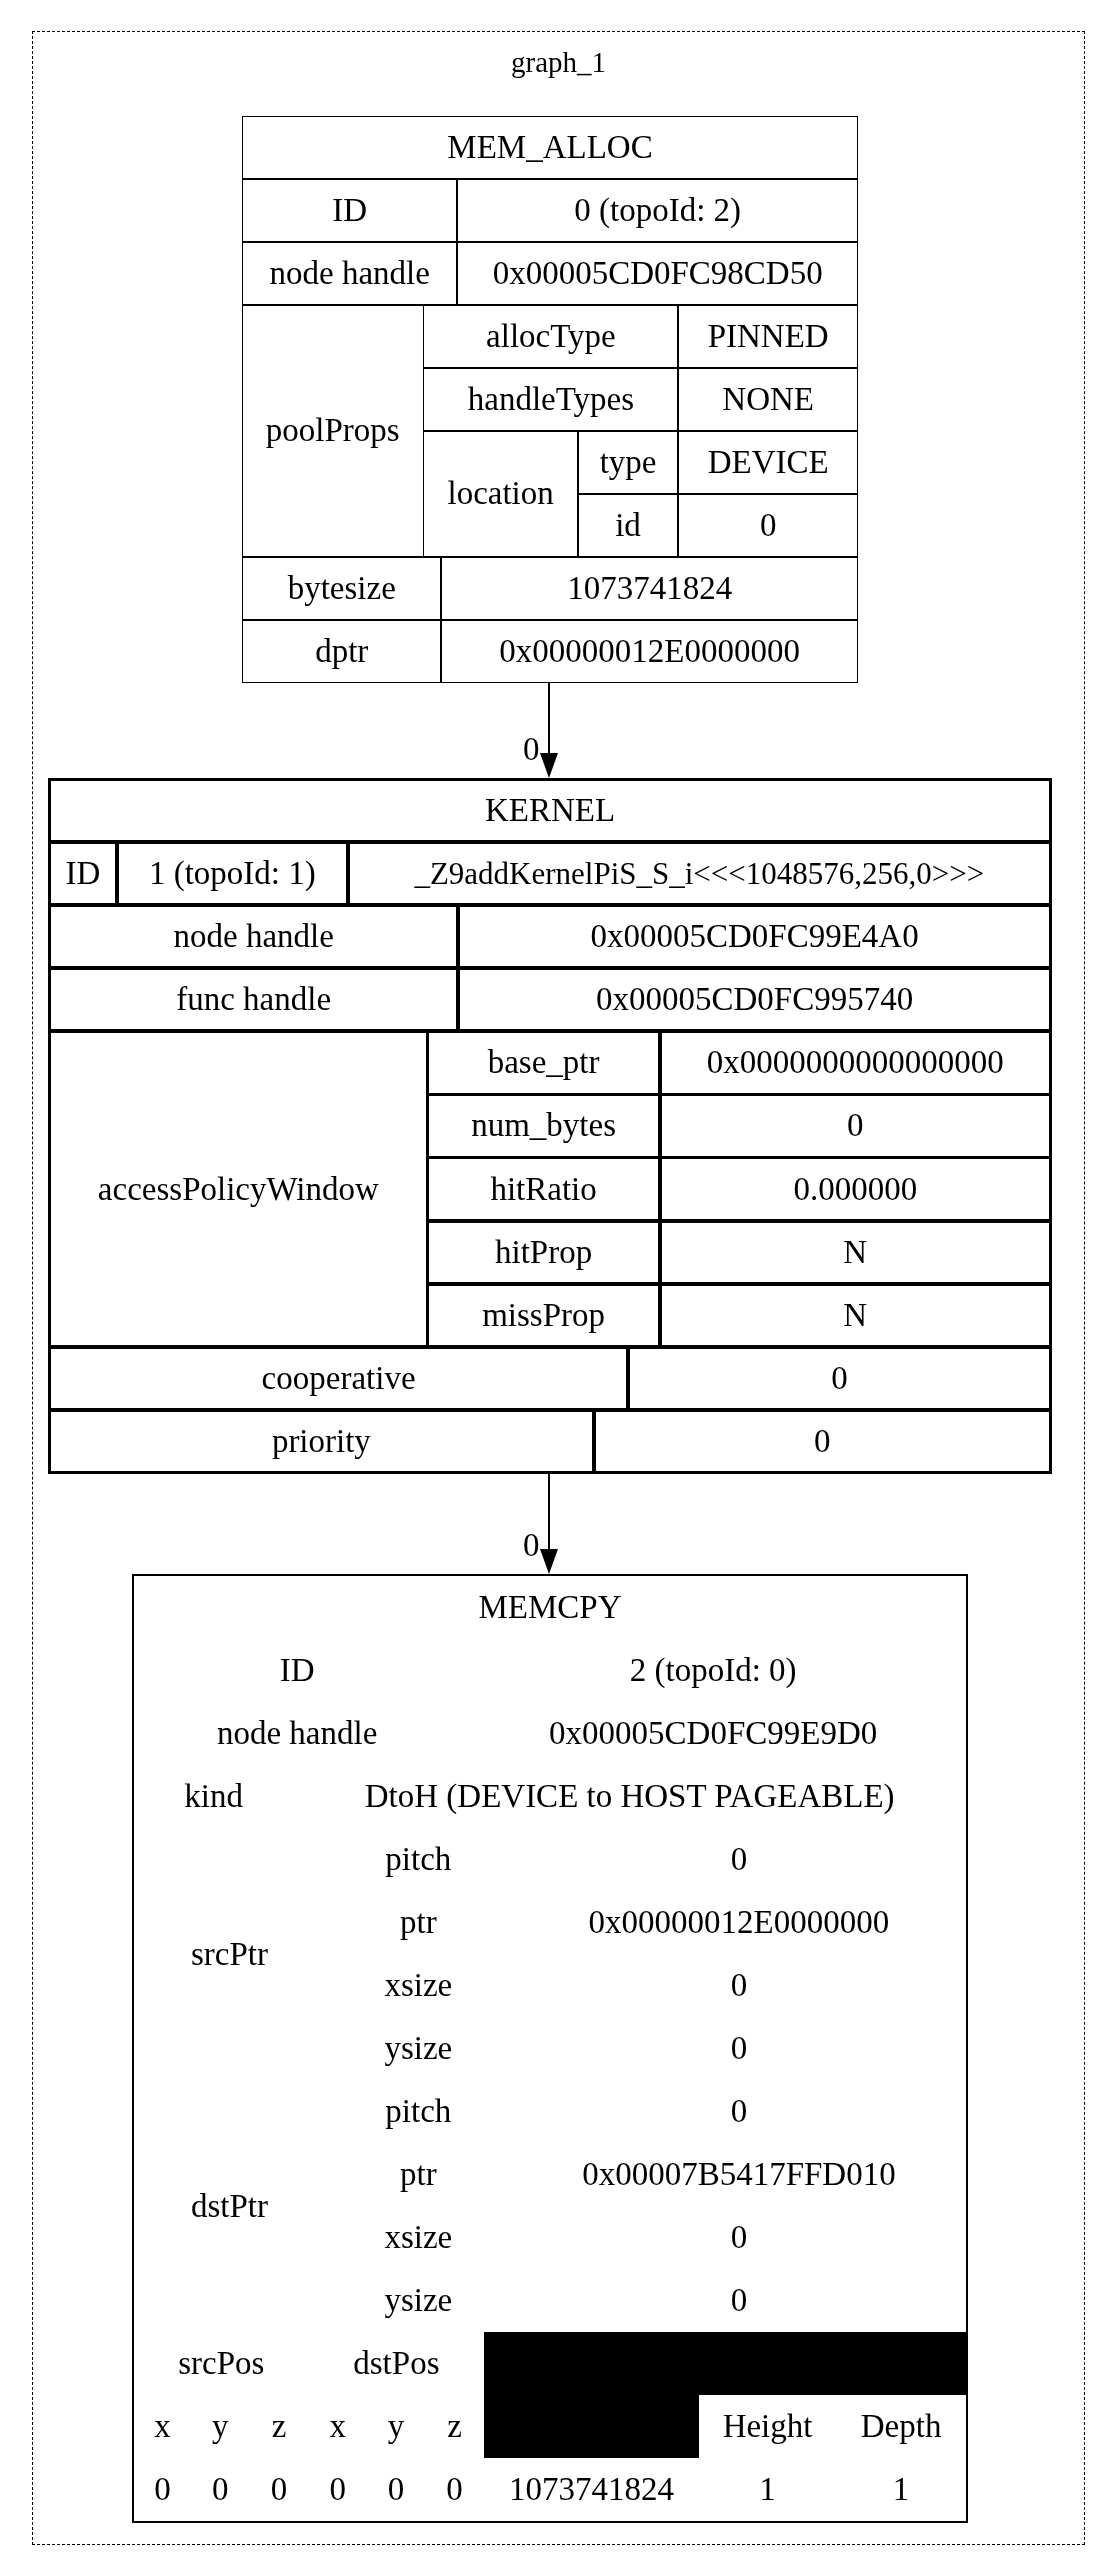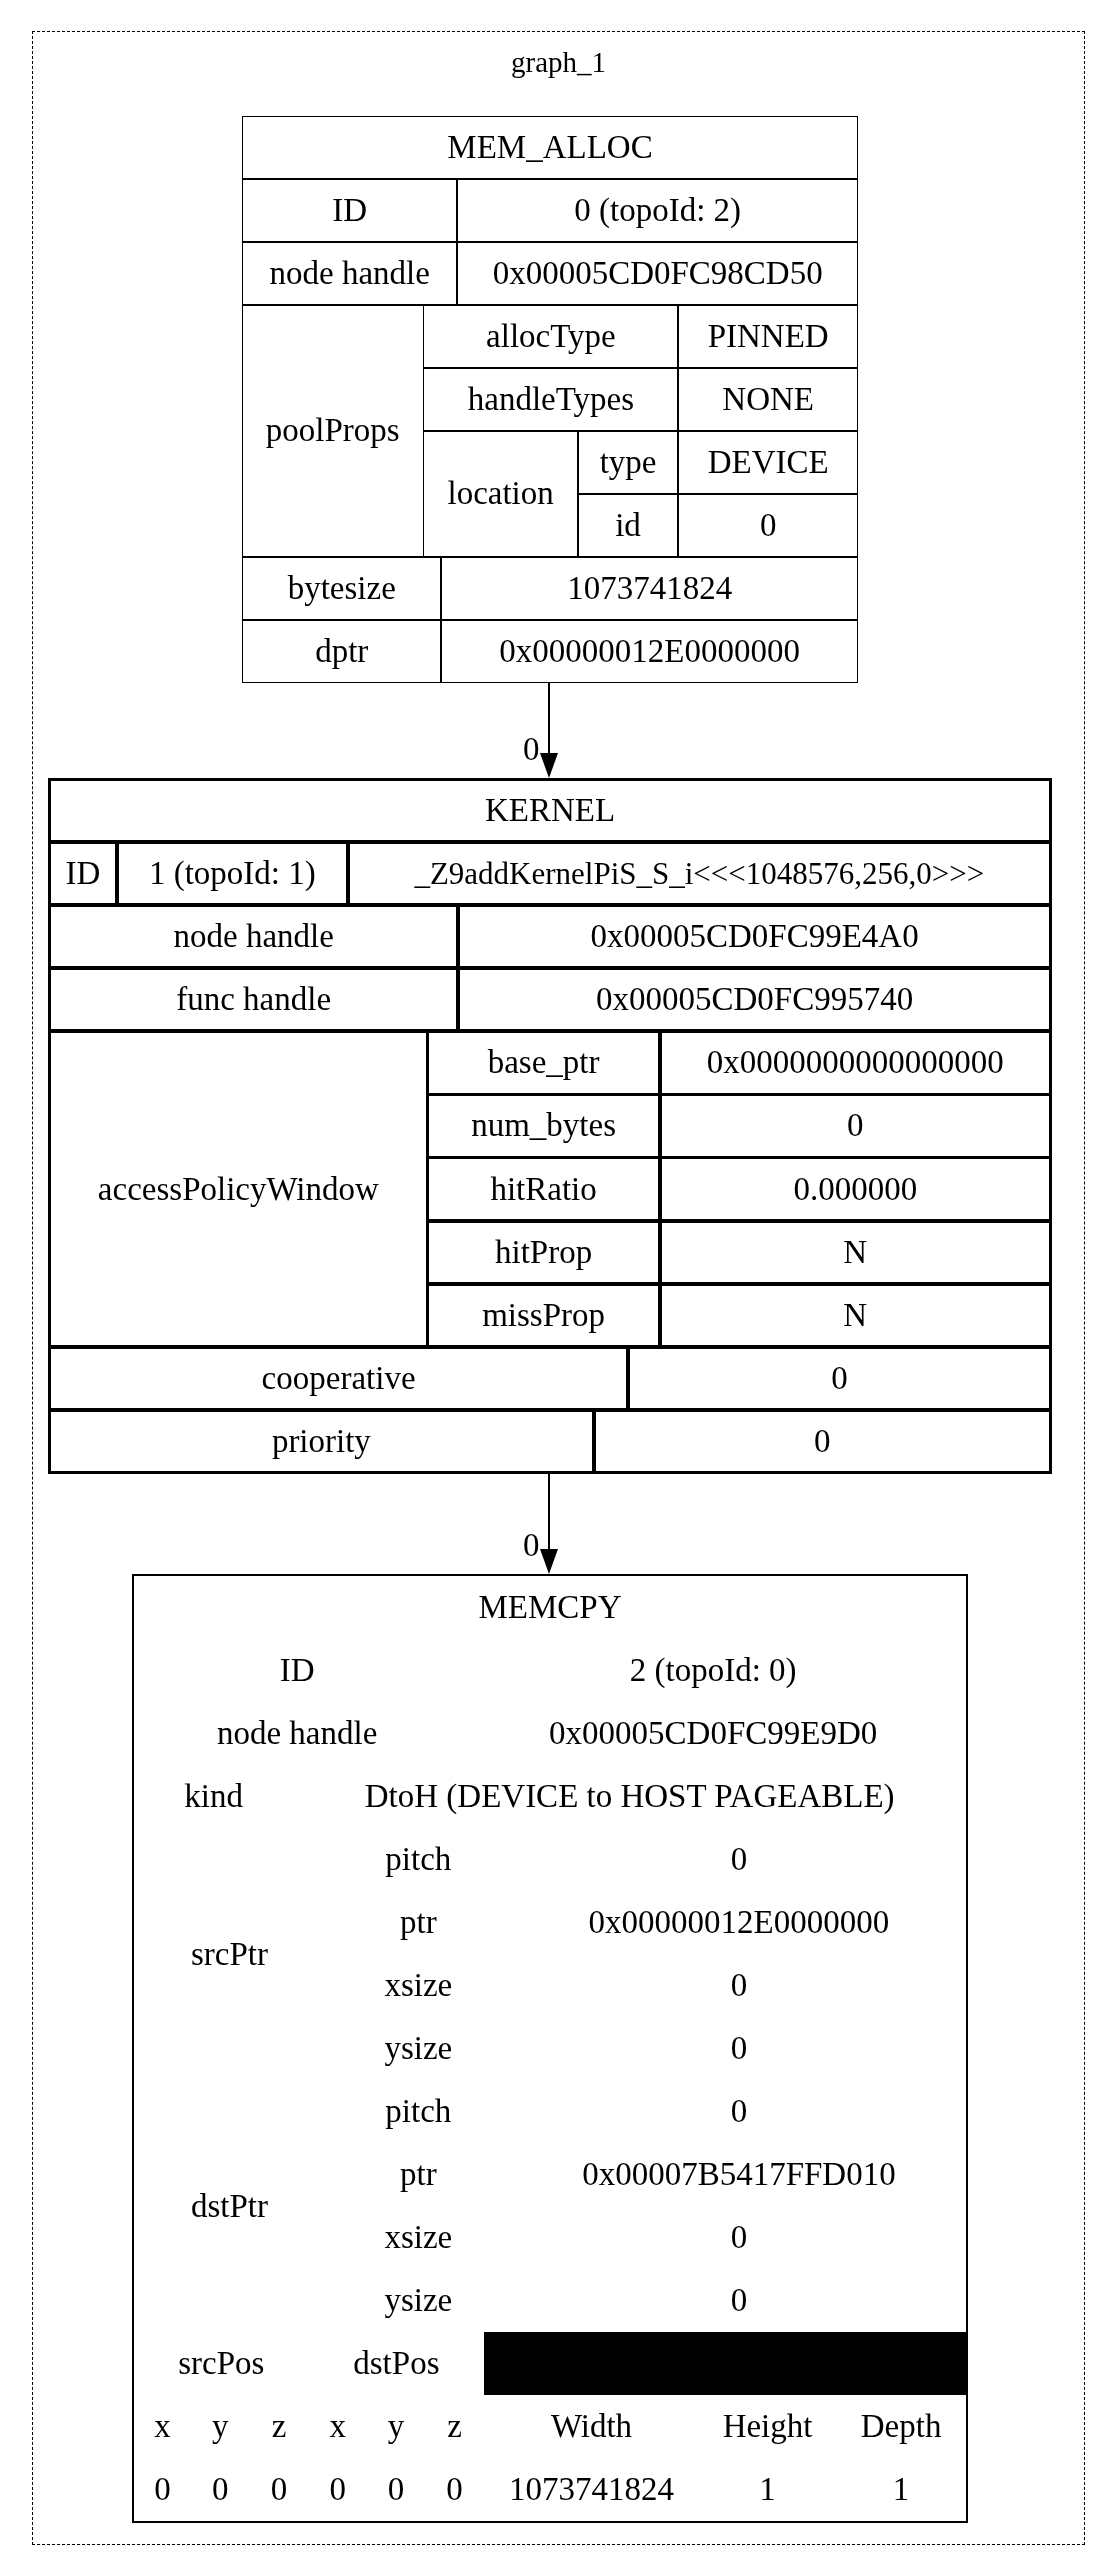--- a/index.html
+++ b/index.html
@@ -174,21 +174,20 @@
 
     <div style="grid-area:13/1/14/5">srcPos</div>
     <div style="grid-area:13/5/14/10">dstPos</div>
 
     <div style="grid-area:14/1/15/2">x</div>
     <div style="grid-area:14/2/15/3">y</div>
     <div style="grid-area:14/3/15/5">z</div>
     <div style="grid-area:14/5/15/7">x</div>
     <div style="grid-area:14/7/15/8">y</div>
     <div style="grid-area:14/8/15/10">z</div>
-    <div style="grid-area:14/10/15/12">Width</div>
     <div style="grid-area:14/12/15/13">Height</div>
     <div style="grid-area:14/13/15/14">Depth</div>
 
     <div style="grid-area:15/1/16/2">0</div>
     <div style="grid-area:15/2/16/3">0</div>
     <div style="grid-area:15/3/16/5">0</div>
     <div style="grid-area:15/5/16/7">0</div>
     <div style="grid-area:15/7/16/8">0</div>
     <div style="grid-area:15/8/16/10">0</div>
     <div style="grid-area:15/10/16/12">1073741824</div>

